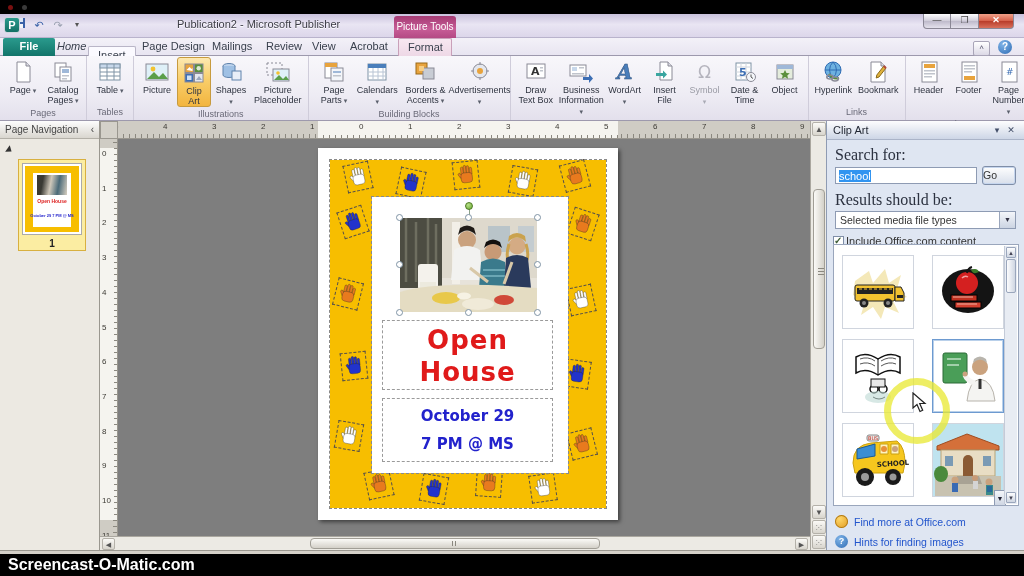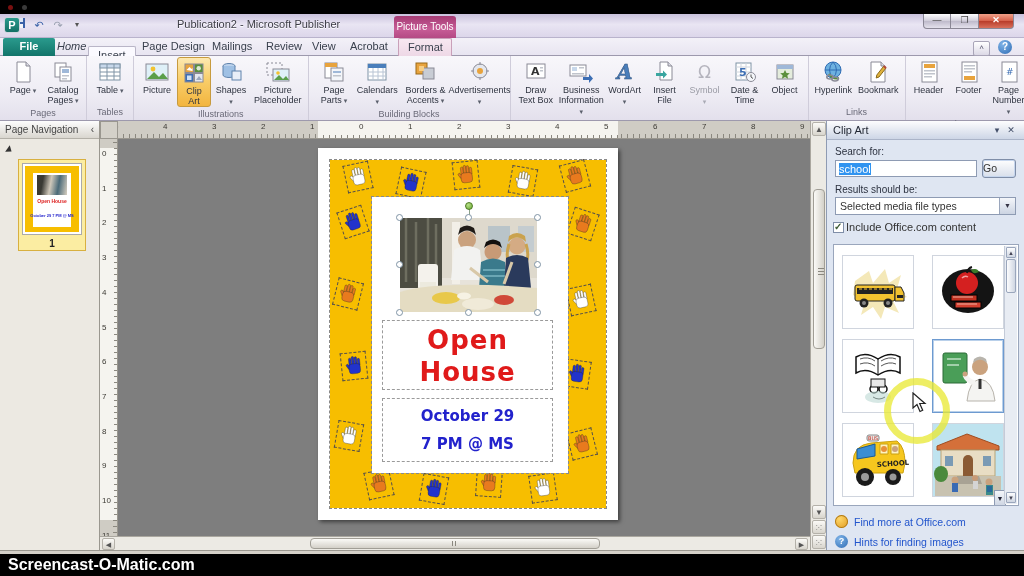--- a/index.html
+++ b/index.html
@@ -100,21 +100,21 @@
   .vscroll .grip{position:absolute;left:4px;top:78px;width:6px;height:1px;background:#8b887f;box-shadow:0 3px 0 #8b887f,0 6px 0 #8b887f;}
   .hscroll{position:absolute;left:100px;top:536px;width:710px;height:14px;background:#eceae4;border-top:1px solid #aaa79f;box-sizing:border-box;}
   .hscroll .arrow{position:absolute;top:1px;width:13px;height:12px;text-align:center;font-size:7px;color:#555;line-height:12px;background:linear-gradient(#fbfaf7,#d8d5cd);border:1px solid #b4b1a9;box-sizing:border-box;border-radius:2px;}
   .hscroll .thumbh{position:absolute;left:210px;top:1px;width:290px;height:11px;background:linear-gradient(#fbfaf7,#d4d1c9);border:1px solid #a19e96;border-radius:4px;box-sizing:border-box;}
   .hscroll .griph{position:absolute;left:352px;top:4px;width:1px;height:5px;background:#8b887f;box-shadow:3px 0 0 #8b887f;}
   
   .taskpane{position:absolute;left:826px;top:121px;width:198px;height:429px;background:#dfe6f2;border-left:1px solid #8e9bb3;box-sizing:border-box;font-size:11px;color:#333;}
   .tp-hdr{height:19px;background:linear-gradient(#fdfdfe,#cdd6e6);border-bottom:1px solid #aab4c8;display:flex;align-items:center;padding:0 6px;box-sizing:border-box;}
   .tp-hdr .tp-title{flex:1;font-size:11px;color:#1e2430;}
   .tp-hdr .hbtn{width:14px;text-align:center;color:#44506a;font-size:9px;}
-  .tp-lbl{margin:6px 8px 2px 8px;font-size:10px;color:#2c3240;}
+  .tp-lbl{margin:6px 8px 2px 8px;font-size:16px;color:#2c3240;font-family:Liberation Serif, serif;}
   .tp-searchrow{display:flex;margin:0 8px;gap:5px;align-items:center;}
   .tp-input{flex:1;height:17px;background:#fff;border:1px solid #8e9bb3;box-sizing:border-box;font-size:11px;line-height:15px;padding:1px 3px;}
   .tp-input .selword{background:#3194f0;color:#fff;}
   .go-btn{width:34px;height:19px;border:1px solid #7f8ea8;border-radius:3px;background:linear-gradient(#fefefe,#d8dfeb);text-align:left;line-height:17px;font-size:10.5px;box-sizing:border-box;box-shadow:0 0 0 1px #c6d6ee inset;}
   .tp-select{display:flex;margin:0 8px;height:18px;background:#fff;border:1px solid #8e9bb3;box-sizing:border-box;align-items:center;}
   .tp-select .val{flex:1;padding:0 4px;font-size:10.5px;}
   .tp-select .dbtn{width:15px;height:16px;background:linear-gradient(#f4f6fa,#ccd4e2);border-left:1px solid #9aa6bc;text-align:center;font-size:7px;line-height:16px;color:#334;}
   .tp-check{display:flex;align-items:center;gap:2px;margin:6px 8px 4px 6px;}
   .cbox{width:11px;height:11px;background:#fff;border:1px solid #7f8ea8;box-sizing:border-box;position:relative;}
   .cbox.checked::after{content:"✓";position:absolute;left:0px;top:-2px;font-size:10px;color:#3a5a32;font-weight:bold;}

